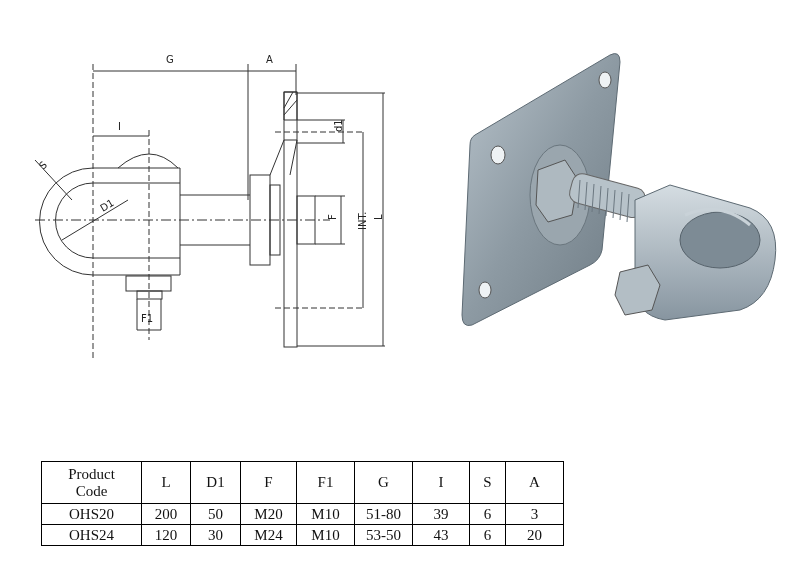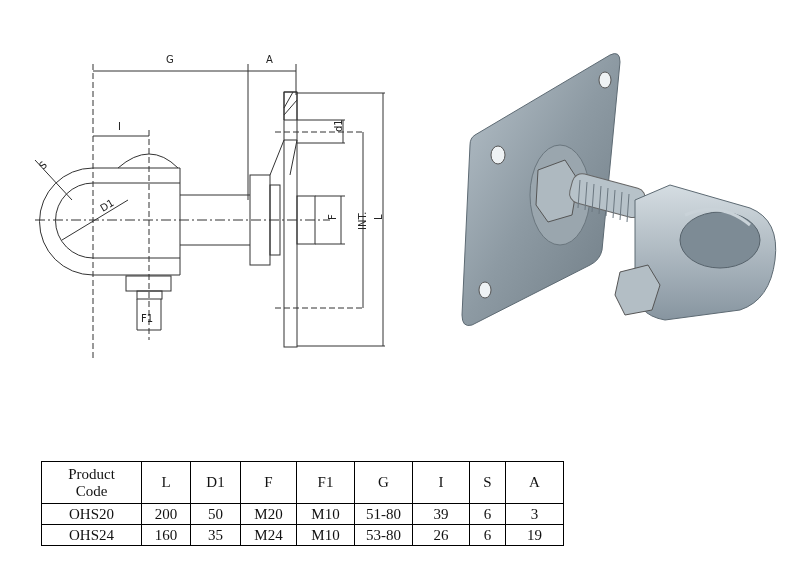--- a/index.html
+++ b/index.html
@@ -156,23 +156,23 @@
     <td>50</td>
     <td>M20</td>
     <td>M10</td>
     <td>51-80</td>
     <td>39</td>
     <td>6</td>
     <td>3</td>
   </tr>
   <tr class="row">
     <td>OHS24</td>
-    <td>160</td>
-    <td>35</td>
+    <td>120</td>
+    <td>30</td>
     <td>M24</td>
     <td>M10</td>
-    <td>53-80</td>
-    <td>26</td>
+    <td>53-50</td>
+    <td>43</td>
     <td>6</td>
-    <td>19</td>
+    <td>20</td>
   </tr>
 </tbody>
   </table>
 
 </body></html>

